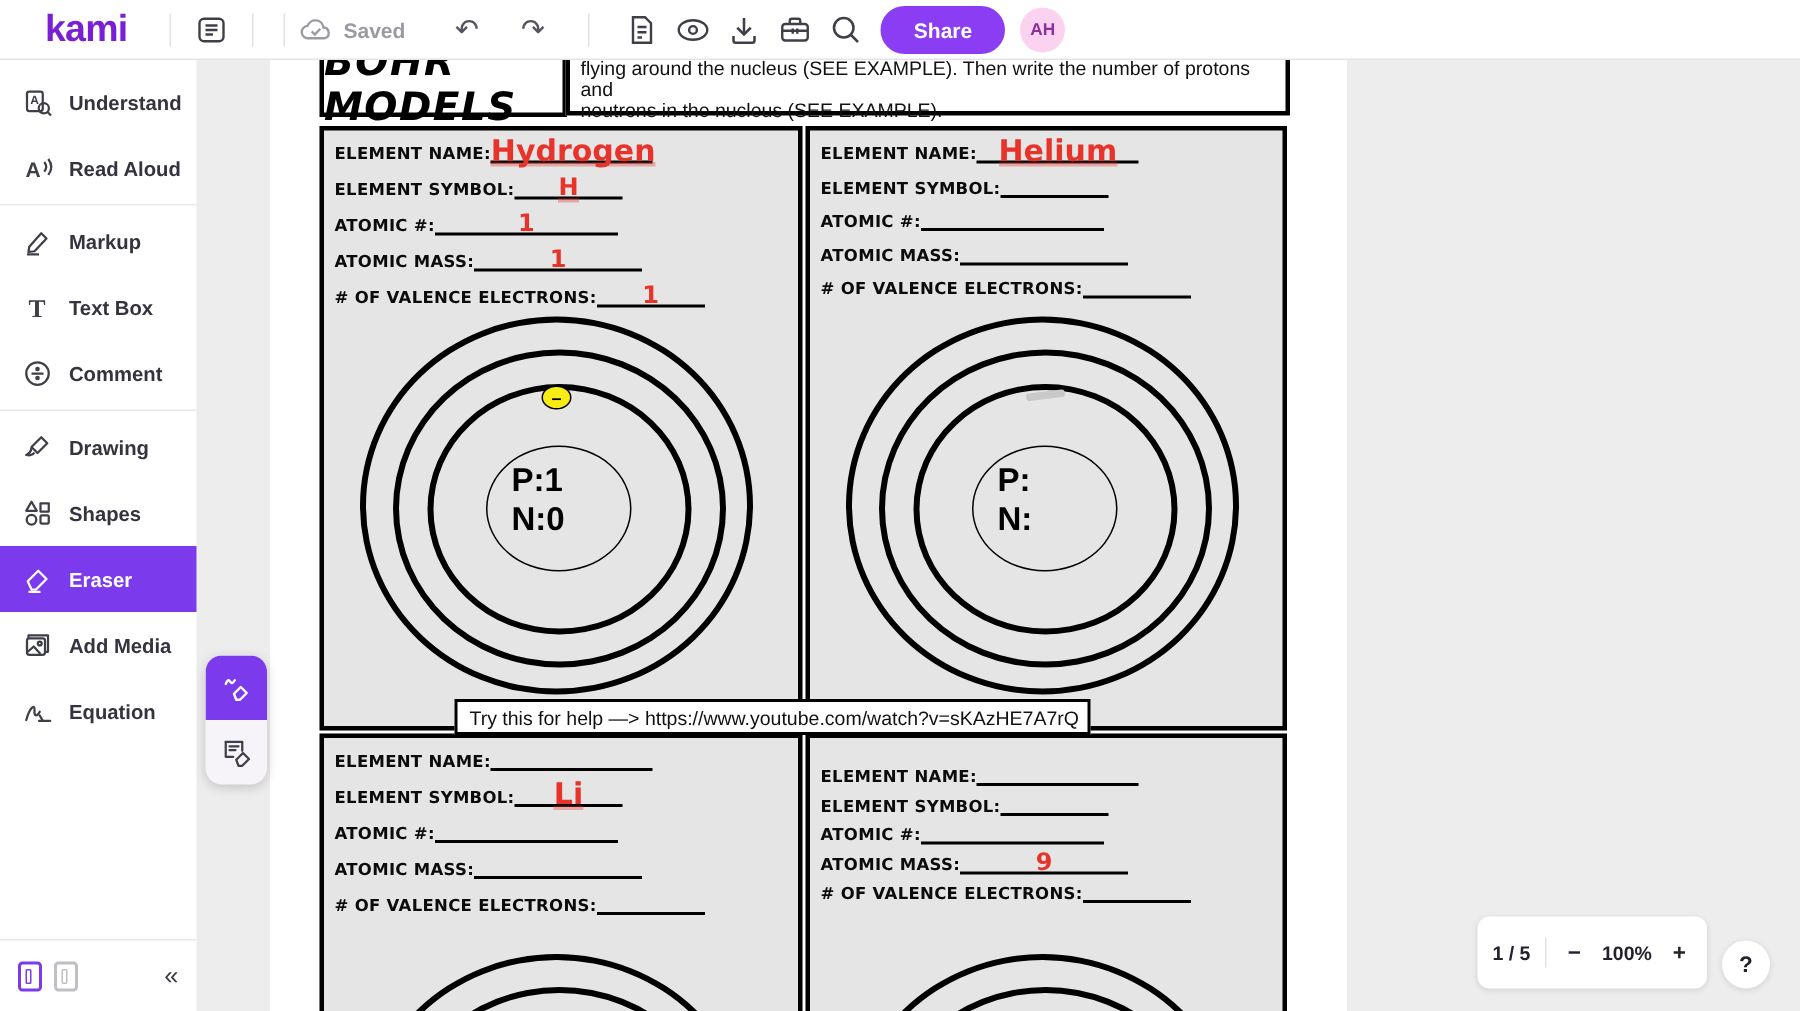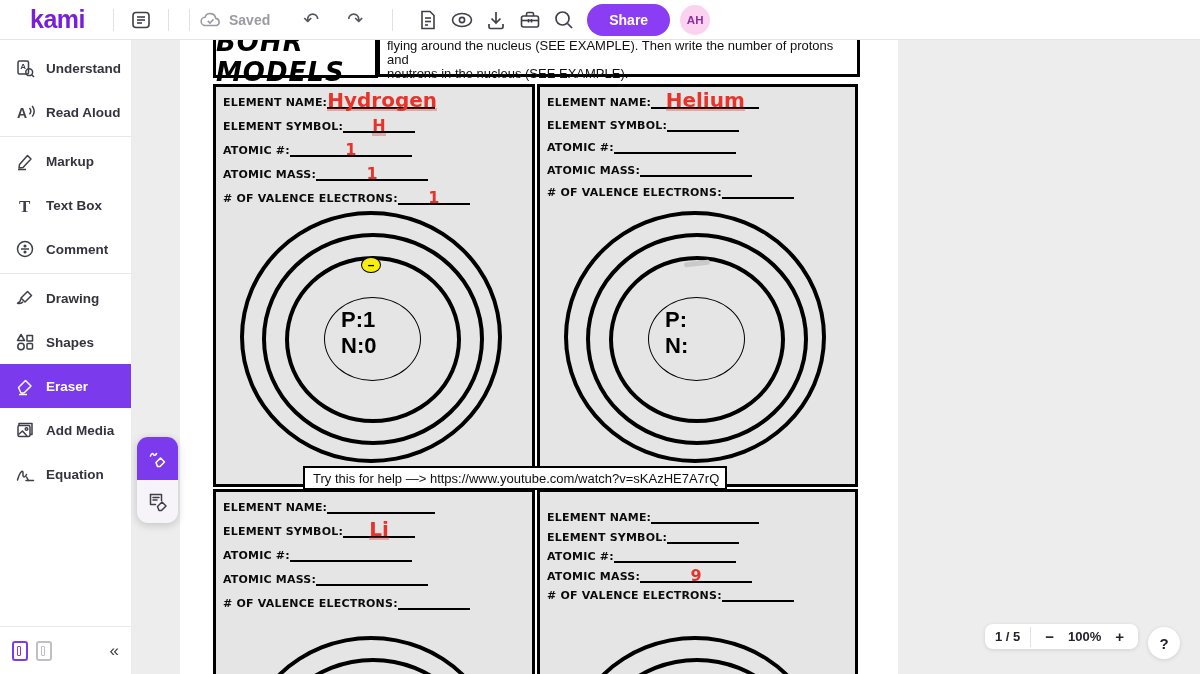--- a/index.html
+++ b/index.html
@@ -82,21 +82,21 @@
   .electron { position:absolute; left:123px; top:48px; width:20px; height:16px; background:#f7ec13;
               border:1.5px solid #000; border-radius:50%; display:flex; align-items:center; justify-content:center;
               font-size:12px; font-weight:bold; line-height:1; color:#000; }
   .smudge { position:absolute; background:#c9c9c9; border-radius:2px; }
 
   .help-bar { position:absolute; left:123px; top:426px; width:424px; height:24px; border:2px solid #000;
               background:#fff; z-index:5; display:flex; align-items:center; padding-left:8px;
               font-size:13px; color:#111; }
 
   
-  .footer-pill { position:absolute; right:62px; bottom:25px; height:25px; background:#fff; border-radius:8px;
+  .footer-pill { position:absolute; right:62px; bottom:15px; height:48px; background:#fff; border-radius:8px;
                  box-shadow:0 1px 4px rgba(0,0,0,0.12); display:flex; align-items:center; padding:0 10px; gap:10px; z-index:60; }
   .fp-text { font-size:13px; font-weight:bold; color:#22222c; }
   .fp-div { width:1px; height:20px; background:#e2e2e6; }
   .fp-btn { font-size:15px; font-weight:bold; color:#22222c; cursor:pointer; padding:0 4px; }
   .help-btn { position:absolute; right:20px; bottom:15px; width:32px; height:32px; background:#fff; border-radius:50%;
               box-shadow:0 1px 4px rgba(0,0,0,0.12); display:flex; align-items:center; justify-content:center;
               font-size:15px; font-weight:bold; color:#22222c; cursor:pointer; z-index:60; }
 
   svg { display:block; }
 </style>

